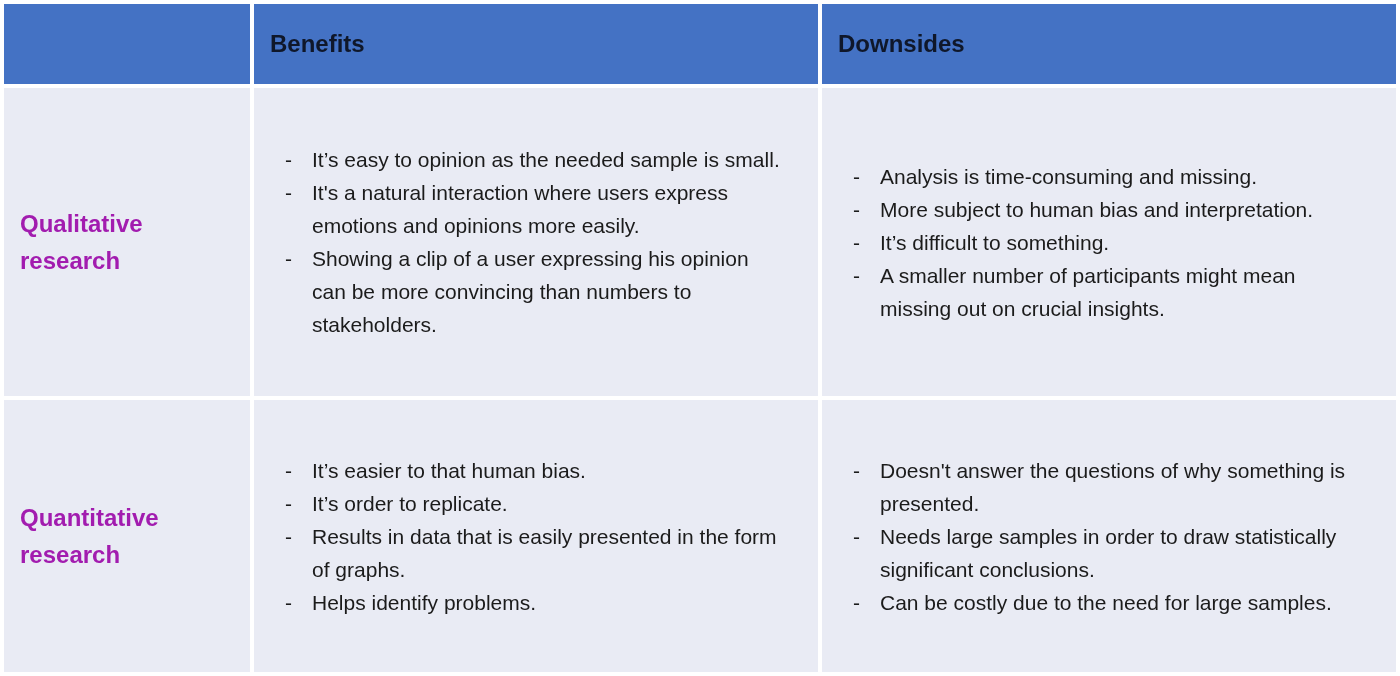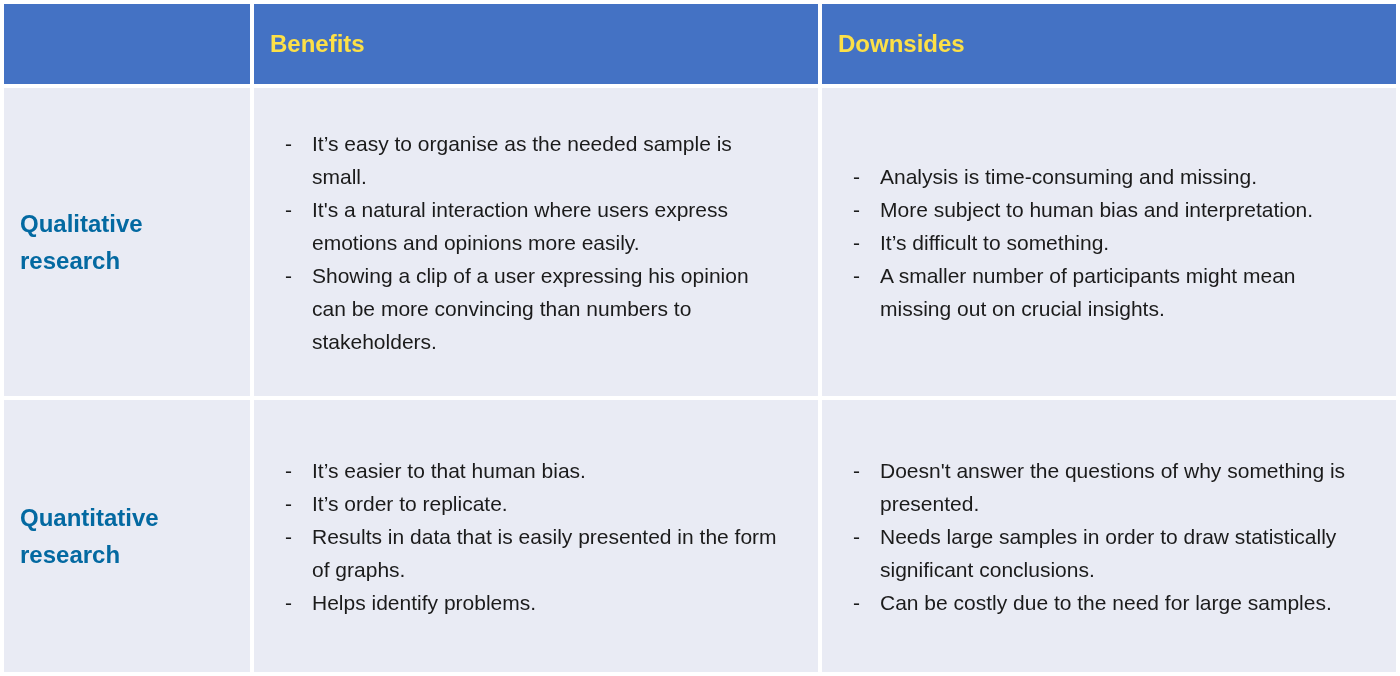--- a/index.html
+++ b/index.html
@@ -19,38 +19,38 @@
   col.c-label { width: 246px; }
   col.c-benefits { width: 564px; }
   col.c-downsides { width: 574px; }
 
   tr.header-row { height: 80px; }
   tr.row-qualitative { height: 308px; }
   tr.row-quantitative { height: 272px; }
 
   th.header-cell {
     background: #4472C4;
-    color: #fde047;
+    color: #0f172a;
     font-size: 24px;
     font-weight: bold;
     text-align: left;
     vertical-align: middle;
     padding: 0 0 0 16px;
   }
   td.body-cell {
     background: #E9EBF4;
     color: #1B1B1B;
     vertical-align: middle;
   }
   td.label-cell {
     font-size: 24px;
     font-weight: bold;
     line-height: 37px;
     padding: 0 20px 0 16px;
-    color: #0369a1;
+    color: #a21caf;
   }
   ul.bullet-list {
     list-style: none;
     margin: 0;
     padding: 0 34px 0 30px;
     font-size: 21px;
     line-height: 33px;
   }
   li.bullet {
     display: grid;
@@ -74,21 +74,21 @@
     <th class="header-cell"></th>
     <th class="header-cell">Benefits</th>
     <th class="header-cell">Downsides</th>
   </tr>
   <tr class="row-qualitative">
     <td class="body-cell label-cell">Qualitative research</td>
     <td class="body-cell">
       <ul class="bullet-list">
             <li class="bullet">
               <span class="marker">-</span>
-              <span class="btext">It’s easy to organise as the needed sample is small.</span>
+              <span class="btext">It’s easy to opinion as the needed sample is small.</span>
             </li>
             <li class="bullet">
               <span class="marker">-</span>
               <span class="btext">It's a natural interaction where users express emotions and opinions more easily.</span>
             </li>
             <li class="bullet">
               <span class="marker">-</span>
               <span class="btext">Showing a clip of a user expressing his opinion can be more convincing than numbers to stakeholders.</span>
             </li>
           </ul>

